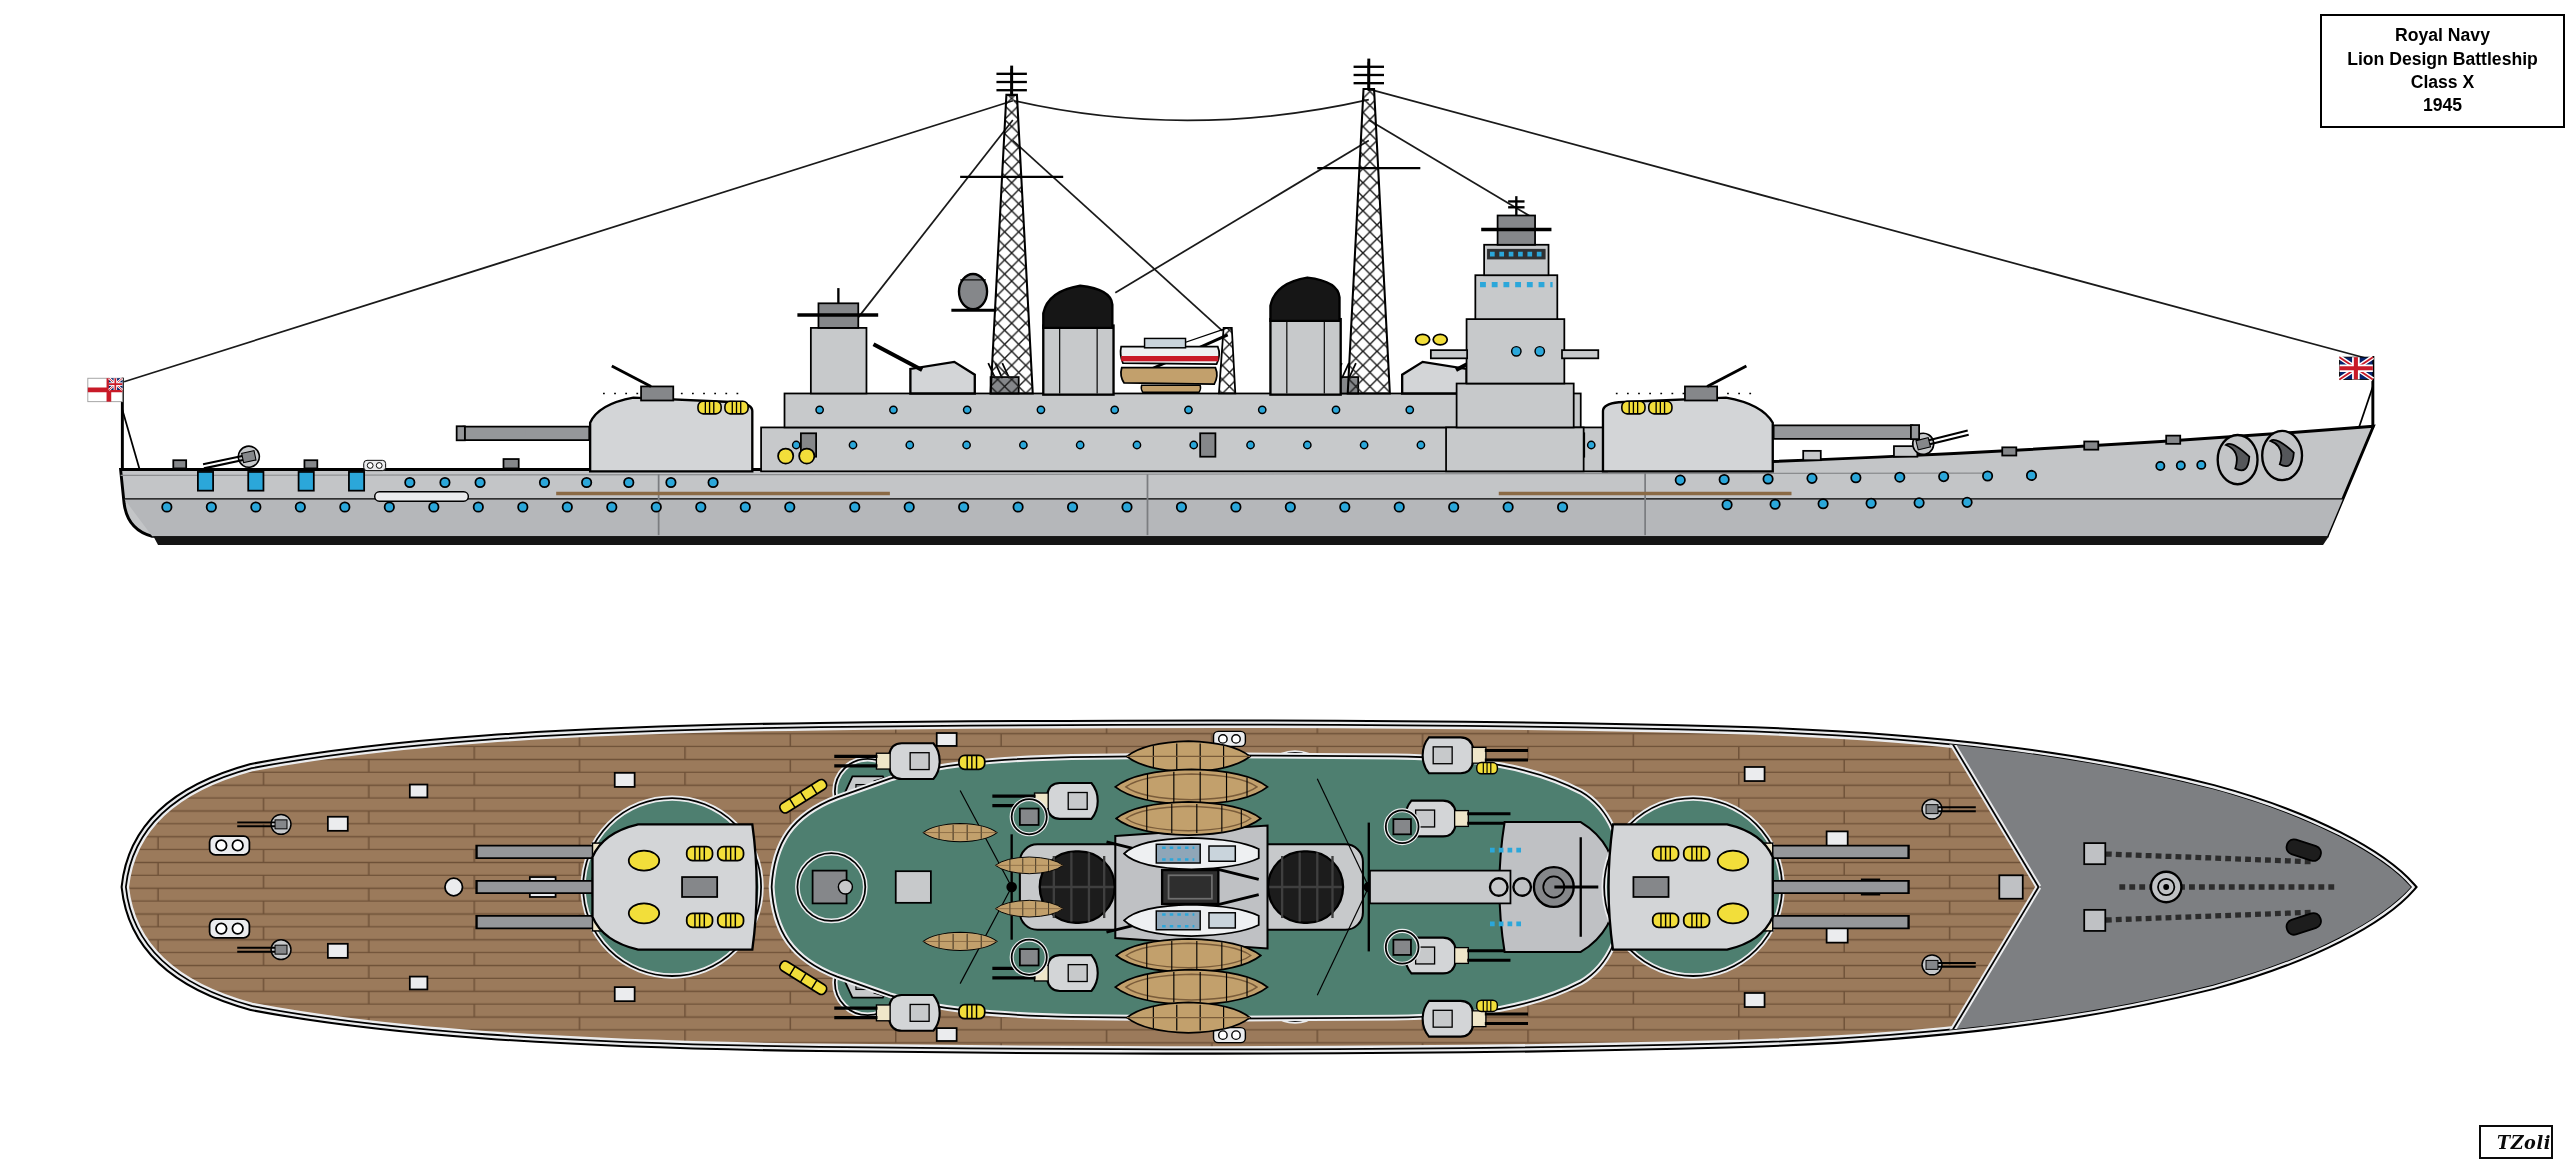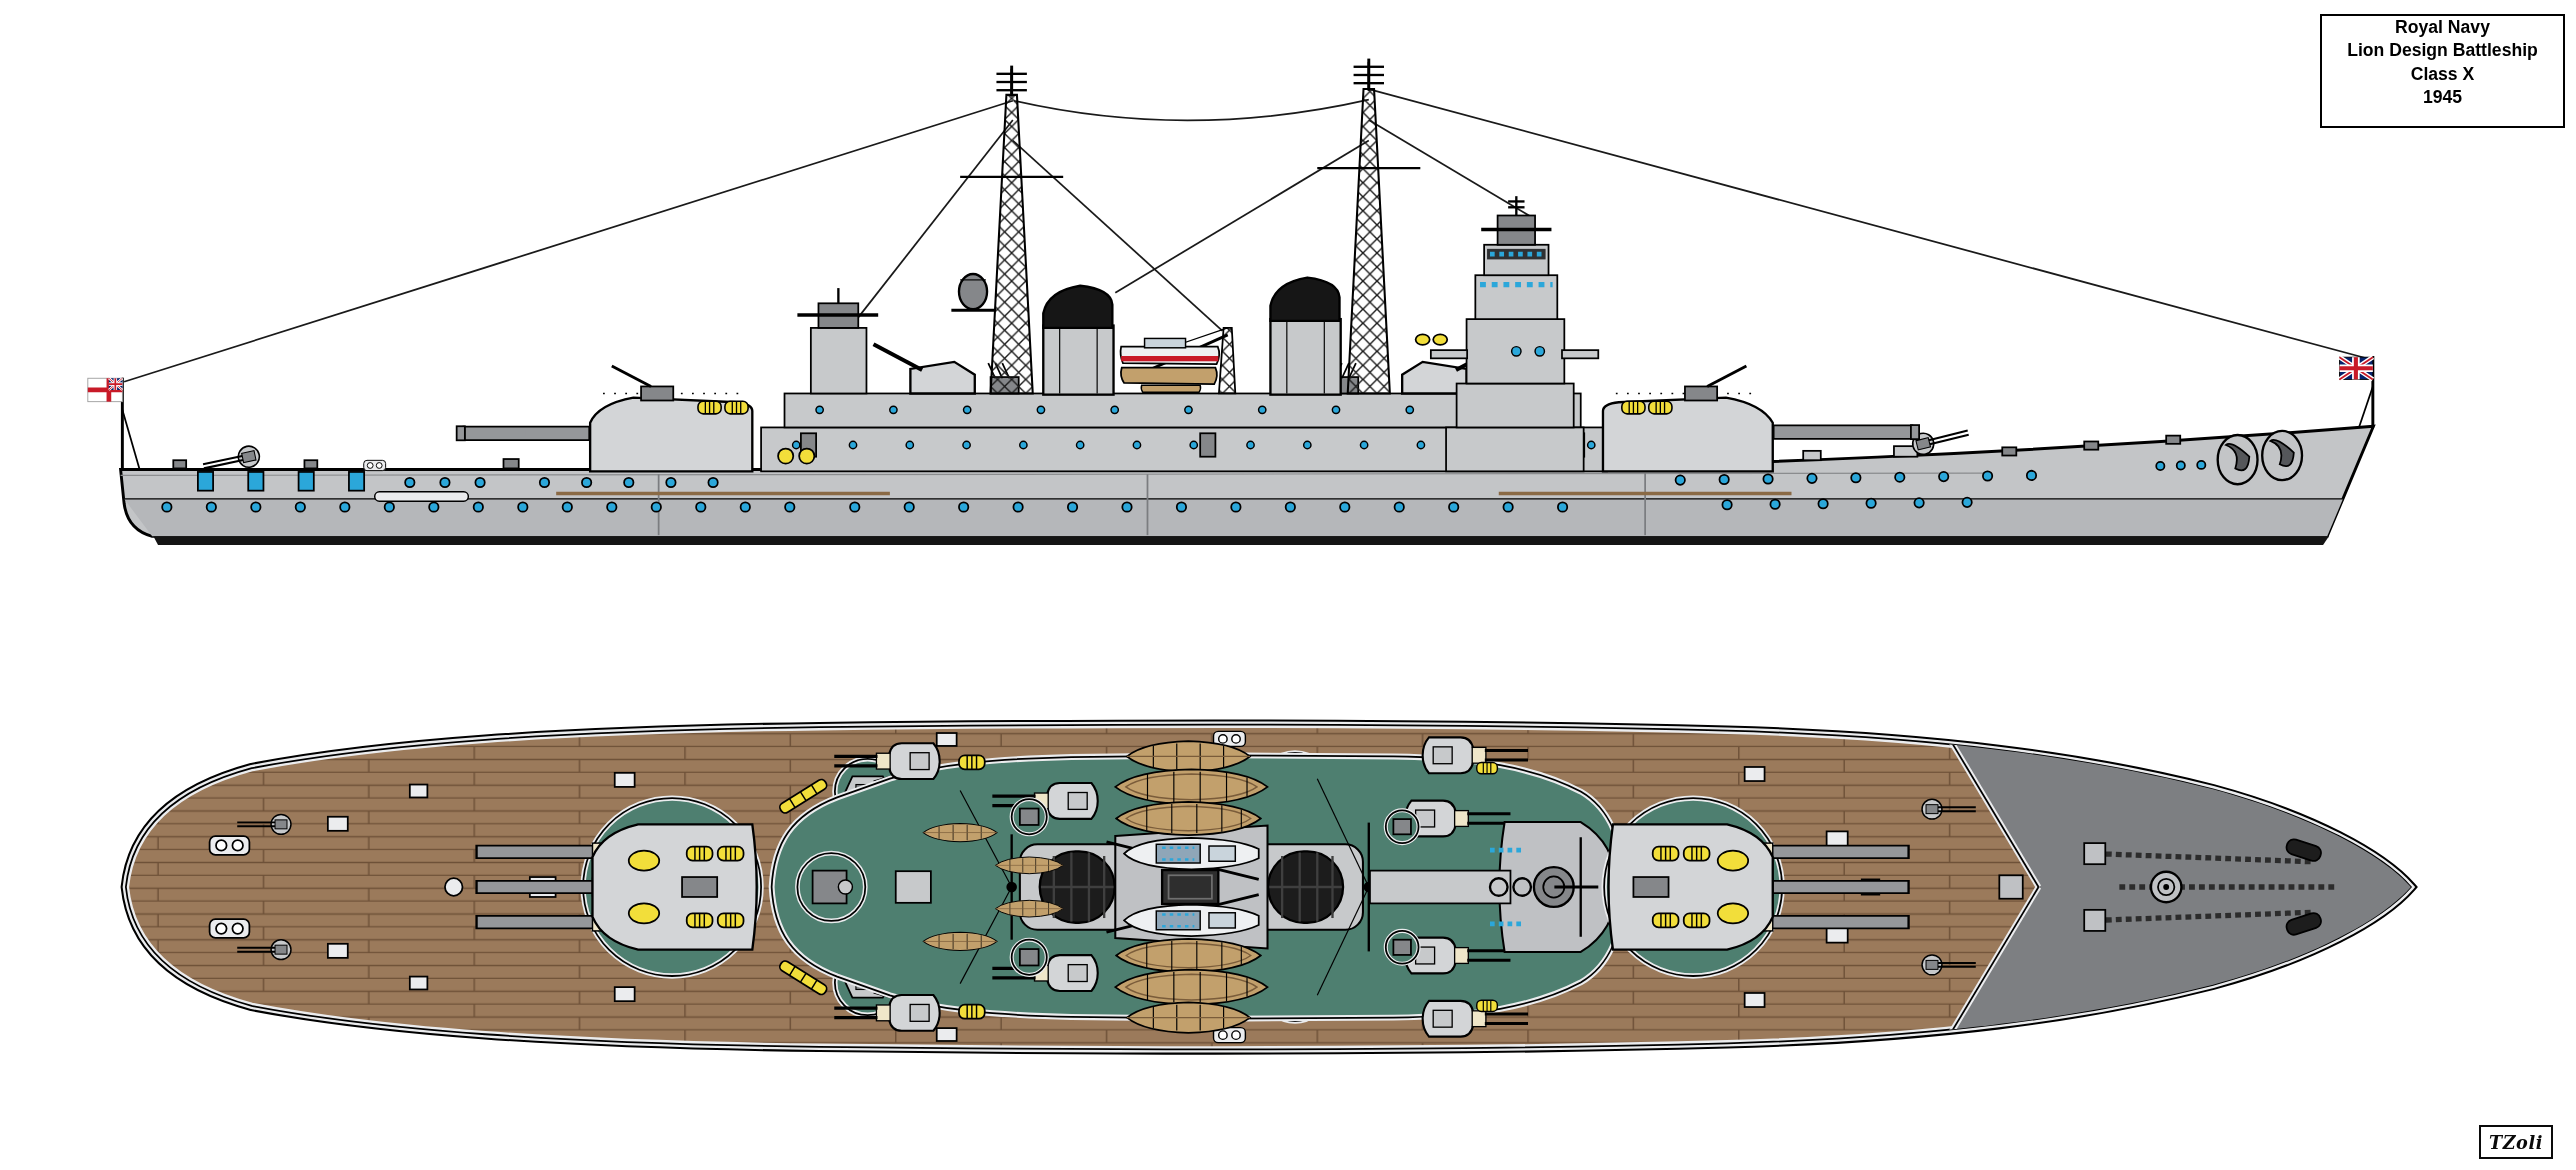--- a/index.html
+++ b/index.html
@@ -1,23 +1,23 @@
 <!DOCTYPE html>
 <html style="--white: #ffffff; --black: #000000; --hull: #c3c5c7; --hull2: #b5b7ba; --boot: #141414; --super: #c7c9cb; --turret: #d3d5d7; --barrel: #95979a; --darkgray: #85878a; --cap: #161616; --wood: #9b7a5b; --woodline: #6e5138; --bowdeck: #7d7f82; --margin: #ebecee; --teal: #4e7f70; --yellow: #f2de3a; --porthole: #2ba7da; --red: #c81a28; --navy: #05226b; --boatwood: #c2a06c; --boatline: #7a5c3a; --cream: #efe6c9; --platform: #bfc1c4;font-size:9.4px"><head>
 <meta charset="utf-8">
 <style>
   html,body{margin:0;padding:0;background:#ffffff;}
   .canvas{position:relative;width:2576px;height:1171px;background:var(--white,#fff);overflow:hidden;
           font-family:"Liberation Sans", sans-serif;}
   .canvas svg{position:absolute;left:0;top:0;}
   .title-box{position:absolute;left:2320px;top:14px;width:241px;height:110px;border:2.9px solid #000;
-             background:#fff;display:flex;flex-direction:column;text-align:center;
+             background:#fff;display:flex;flex-direction:column;justify-content:center;text-align:center;
              font-weight:bold;font-size:17.6px;line-height:23.4px;color:#000;}
   .sig-box{position:absolute;left:2479px;top:1125px;width:70px;height:30px;border:2.3px solid #0a0a0a;
-           background:#fff;display:flex;align-items:center;justify-content:center;
+           background:#fff;display:flex;align-items:center;justify-content:flex-end;
            font-family:"DejaVu Serif", serif;font-weight:bold;font-style:italic;font-size:17.6px;color:#0a0a0a;
            letter-spacing:0.6px;}
   
   .o3{stroke:#000;stroke-width:3;}
   .super{fill:var(--super);stroke:#000;stroke-width:3;}
   .turret{fill:var(--turret);stroke:#000;stroke-width:4;}
   .dk{fill:var(--darkgray);stroke:#000;stroke-width:3;}
   .yel{fill:var(--yellow);stroke:#000;stroke-width:3;}
   .boat{fill:var(--boatwood);stroke:#000;stroke-width:3;}
   .rig{stroke:#1a1a1a;stroke-width:3;fill:none;}

